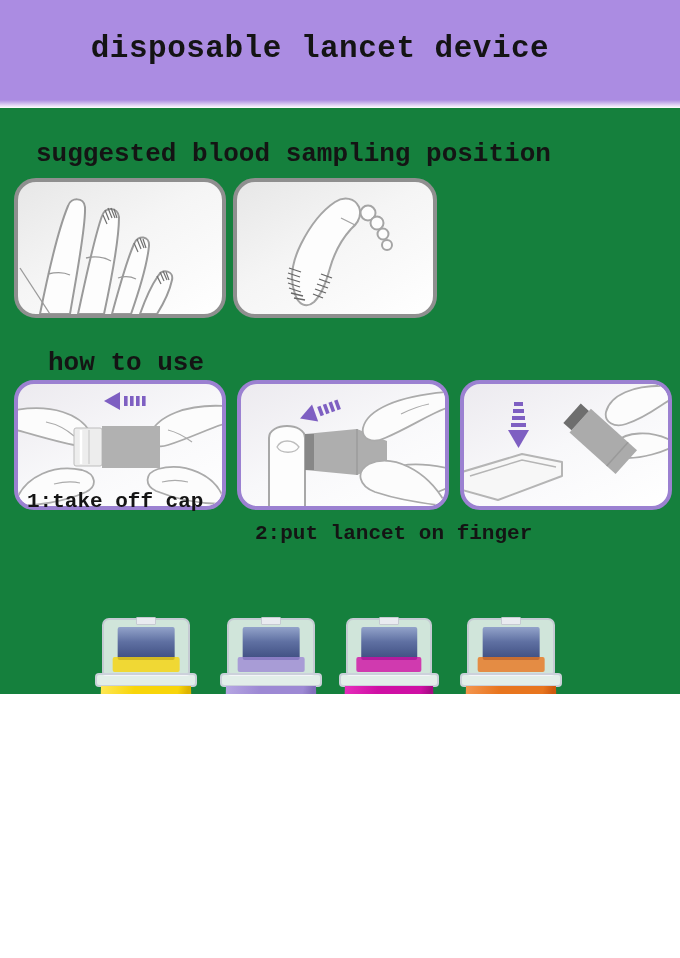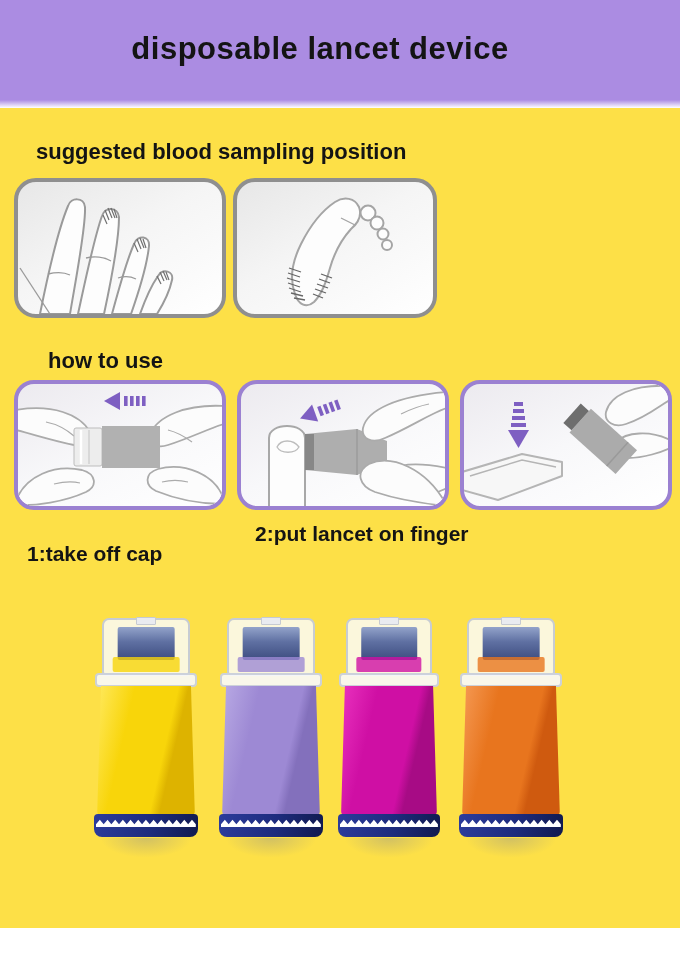--- a/index.html
+++ b/index.html
@@ -1,46 +1,46 @@
 <!DOCTYPE html>
 <html style="--header-bg: #ab8ce2; --border-gray: #8f8f8f; --border-purple: #9b81d1; --arrow: #7e5fc2; --foam: #5f70a2; --base-navy: #1d2b7d; --text: #141414;"><head>
 <meta charset="utf-8">
 <style>
   html,body{margin:0;padding:0;background:#fff;}
   .page{
-    position:relative;width:680px;height:928px;background:#fde047;
-    font-family:Liberation Sans, sans-serif;color:var(--text,#141414);
+    position:relative;width:680px;height:694px;background:#15803d;
+    font-family:Liberation Mono, monospace;color:var(--text,#141414);
     overflow:hidden;
   }
   
   .header{position:absolute;top:0;left:0;width:680px;height:100px;background:var(--header-bg,#ab8ce2);}
   .header-fade{position:absolute;top:100px;left:0;width:680px;height:8px;
     background:linear-gradient(var(--header-bg,#ab8ce2),#ffffff);}
   .title{width:100%;line-height:98px;text-align:center;padding-right:40px;box-sizing:border-box;
     font-size:31px;font-weight:bold;color:#141414;letter-spacing:.5px;}
   
-  .heading{position:absolute;font-size:22px;font-weight:bold;color:#141414;}
+  .heading{position:absolute;font-size:26px;font-weight:bold;color:#141414;}
   #h-sampling{left:36px;top:139px;}
   #h-use{left:48px;top:348px;}
   
   .panel{position:absolute;box-sizing:border-box;overflow:hidden;}
   .panel.gray{border:4px solid var(--border-gray,#8f8f8f);border-radius:22px;
     background:linear-gradient(150deg,#e7e7e7 0%,#f5f5f5 45%,#ffffff 100%);}
   .panel.purple{border:4px solid var(--border-purple,#9b81d1);border-radius:20px;
     background:linear-gradient(155deg,#eceaef 0%,#f8f8fa 50%,#ffffff 100%);}
   #panel-hand{left:14px;top:178px;width:212px;height:140px;}
   #panel-foot{left:233px;top:178px;width:204px;height:140px;}
   #panel-step1{left:14px;top:380px;width:212px;height:130px;}
   #panel-step2{left:237px;top:380px;width:212px;height:130px;}
   #panel-step3{left:460px;top:380px;width:212px;height:130px;}
   .panel svg{position:absolute;left:0;top:0;width:100%;height:100%;}
   .arrow{color:var(--arrow,#7e5fc2);}
   
   .step-label{position:absolute;font-size:21px;font-weight:bold;line-height:35px;color:#141414;white-space:nowrap;}
-  #step1-label{left:27px;top:536px;}
+  #step1-label{left:27px;top:484px;}
   #step2-label{left:235px;top:516px;margin-left:20px;}
   #step3-label{left:462px;top:519px;}
   
   .device{position:absolute;top:618px;width:104px;height:246px;}
   .cap{position:absolute;top:0;left:8%;width:84%;height:58px;box-sizing:border-box;
     background:rgba(250,251,253,0.82);border:2px solid rgba(196,201,211,0.95);
     border-radius:7px 7px 4px 4px;}
   .cap-notch{position:absolute;top:-3px;left:50%;transform:translateX(-50%);
     width:18px;height:6px;background:#e9ebf0;border:1px solid #c6cad2;border-radius:1px;}
   .foam{position:absolute;top:7px;left:50%;transform:translateX(-50%);

